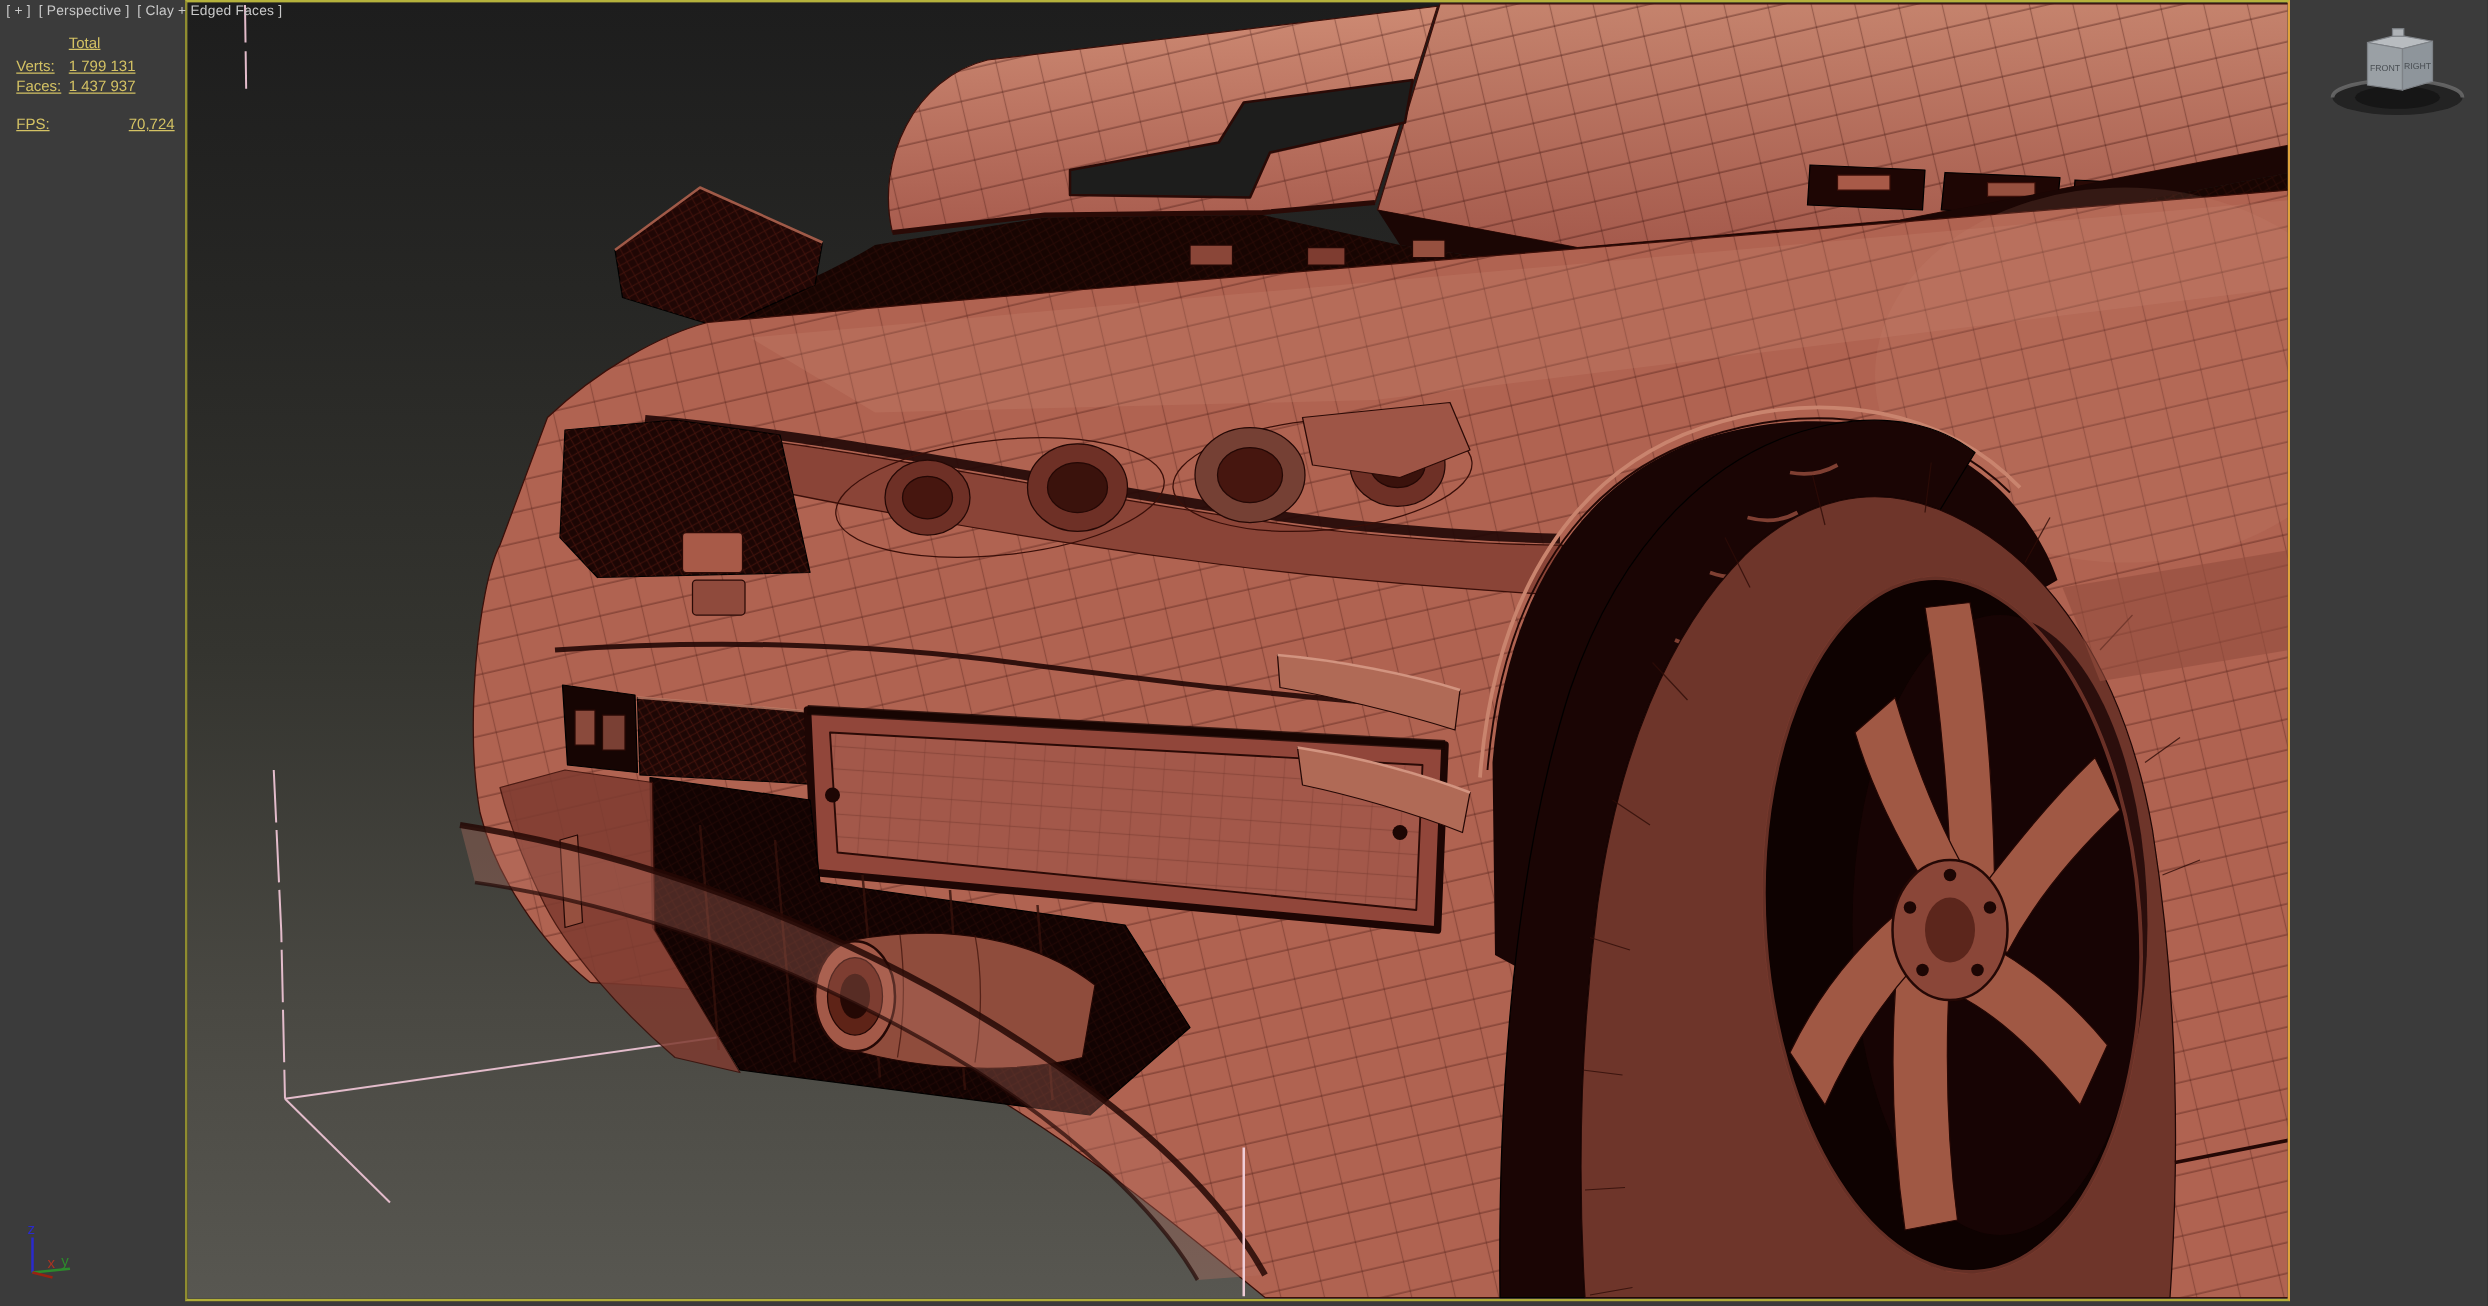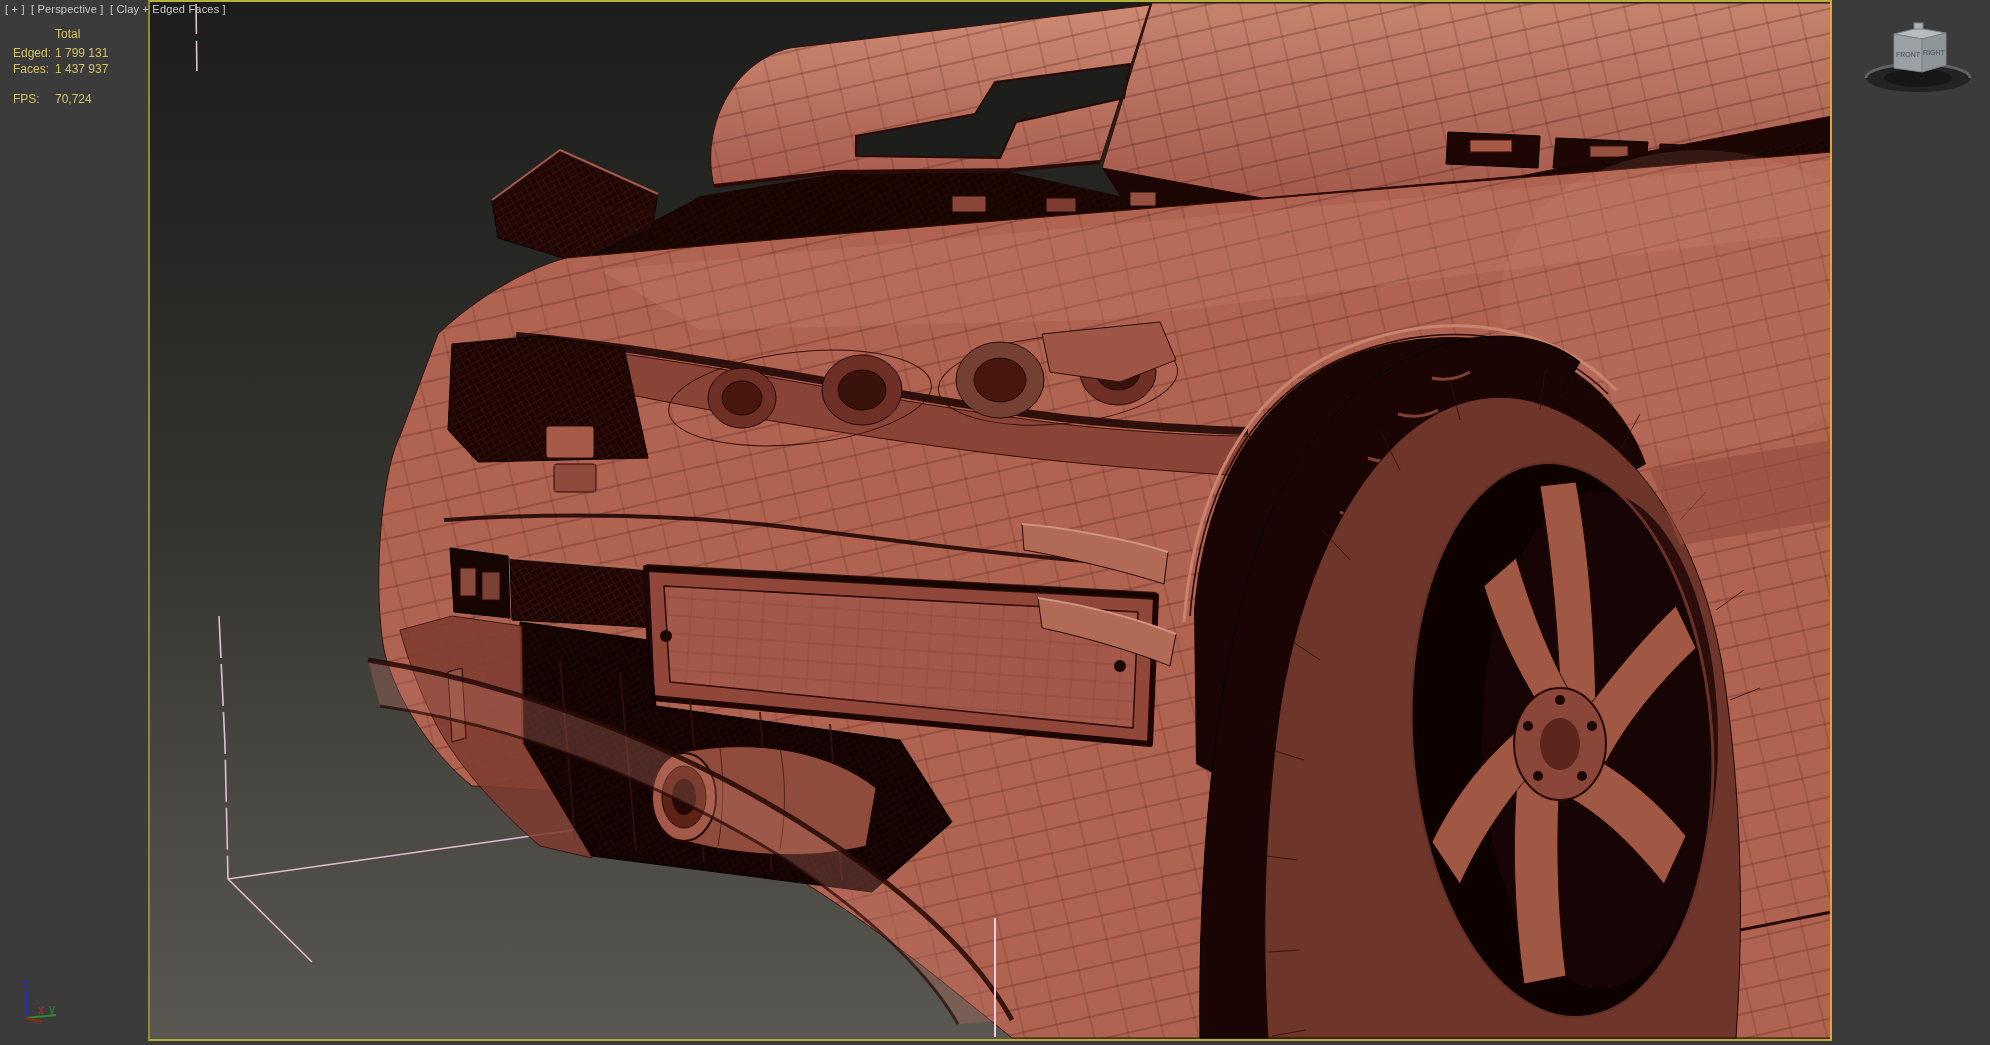--- a/index.html
+++ b/index.html
@@ -7,45 +7,45 @@
   #stage{position:relative;width:1990px;height:1045px;background:#3b3b3b;}
   
   #viewport{position:absolute;left:148px;top:0;width:1684px;height:1041px;box-sizing:border-box;
             border-top:2px solid #b5b23c;border-left:2px solid #8f8c30;
             border-bottom:2px solid #b0ad38;border-right:2px solid #e0a23c;background:#262625;}
   #vp-canvas{position:absolute;left:0;top:0;width:100%;height:100%;}
   
   .vp-label{position:absolute;left:5px;top:3px;z-index:9;font-size:11px;letter-spacing:.2px;
             color:#c9c9c9;white-space:nowrap;cursor:default;}
   .vp-label span{margin-right:3px;}
-  #stats{position:absolute;left:13px;top:26px;z-index:9;font-size:12px;color:#d4c264;line-height:16px;}
+  #stats{position:absolute;left:13px;top:26px;z-index:9;font-size:12px;color:#d4c264;line-height:16px;text-decoration:underline;}
   #stats .grid{display:grid;grid-template-columns:42px auto;column-gap:0;}
   #stats .hdr{grid-column:2;margin-bottom:3px;}
-  #stats .fps-row{margin-top:14px;display:grid;grid-template-columns:42px auto;}
+  #stats .fps-row{margin-top:14px;display:grid;grid-template-columns:42px auto;gap:48px;}
   
   #viewcube{position:absolute;left:1858px;top:8px;z-index:9;width:120px;height:92px;cursor:pointer;}
   
   #axis-gizmo{position:absolute;left:12px;top:976px;z-index:9;width:70px;height:62px;}
   svg text{font-family:"Liberation Sans",sans-serif;}
 </style>
 </head>
 <body>
 
 <div id="stage">
 
   <div class="vp-label">
     <span>[ + ]</span>
     <span>[ Perspective ]</span>
     <span>[ Clay + Edged Faces ]</span>
   </div>
 
   <div id="stats">
     <div class="grid">
       <span class="hdr">Total</span>
-      <span>Edged:</span>
+      <span>Verts:</span>
       <span>1 799 131</span>
       <span>Faces:</span>
       <span>1 437 937</span>
     </div>
     <div class="fps-row">
       <span>FPS:</span>
       <span>70,724</span>
     </div>
   </div>
 

